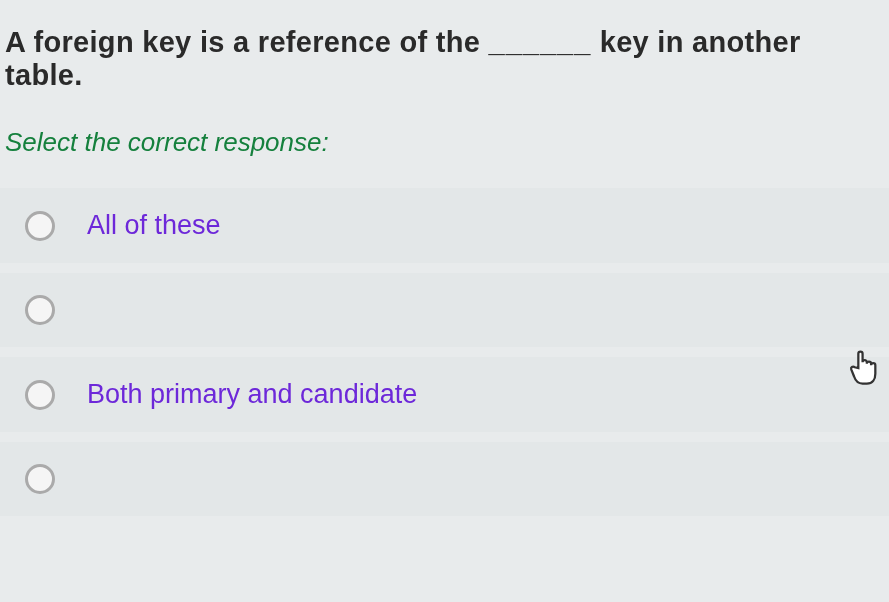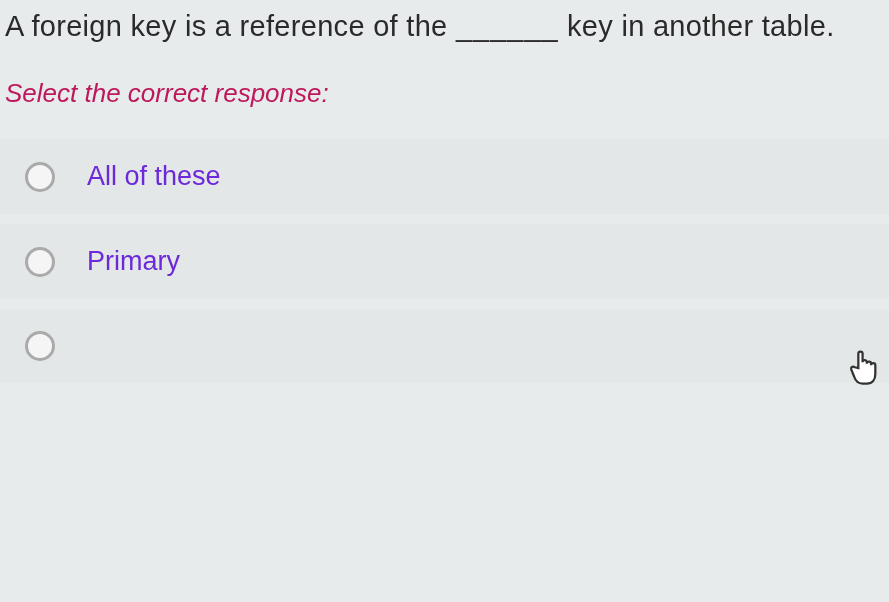--- a/index.html
+++ b/index.html
@@ -11,28 +11,28 @@
       width: 889px;
       height: 602px;
       font-family: Arial, Helvetica, sans-serif;
       background: #e8ebec;
       padding: 0;
       position: relative;
     }
     .question-text {
       font-size: 29px;
       color: #2a2a2a;
-      padding: 10px 10px 15px 5px;
-      font-weight: 400;
+      padding: 26px 10px 15px 5px;
+      font-weight: 700;
       letter-spacing: 0.3px;
     }
     .instruction {
       font-size: 26px;
       font-style: italic;
-      color: #be185d;
+      color: #15803d;
       padding: 20px 10px 30px 5px;
     }
     .options {
       padding: 0;
     }
     .option-row {
       display: flex;
       align-items: center;
       padding: 22px 10px 22px 25px;
       margin-bottom: 10px;
@@ -72,21 +72,24 @@
 
 <div class="instruction">Select the correct response:</div>
 
 <div class="options">
   <div class="option-row">
     <div class="radio-circle"></div>
     <span class="option-label">All of these</span>
   </div>
   <div class="option-row">
     <div class="radio-circle"></div>
-    <span class="option-label">Primary</span>
+  </div>
+  <div class="option-row">
+    <div class="radio-circle"></div>
+    <span class="option-label">Both primary and candidate</span>
   </div>
   <div class="option-row">
     <div class="radio-circle"></div>
   </div>
 </div>
 
 <div class="cursor-icon">
   <svg width="34" height="40" viewBox="0 0 24 28" fill="none" stroke="#333" stroke-width="1.6">
     <path d="M8 14 V4 a1.5 1.5 0 0 1 3 0 V10 a1.5 1.5 0 0 1 3 0 V11 a1.5 1.5 0 0 1 3 0 V12 a1.5 1.5 0 0 1 3 0 V18 c0 4 -2 7 -6 7 h-3 c-3 0 -5 -2 -6 -5 l-2 -5 c-0.5 -1.5 1 -2.5 2.5 -1.5 L8 14 Z" fill="#fff"></path>
   </svg>

